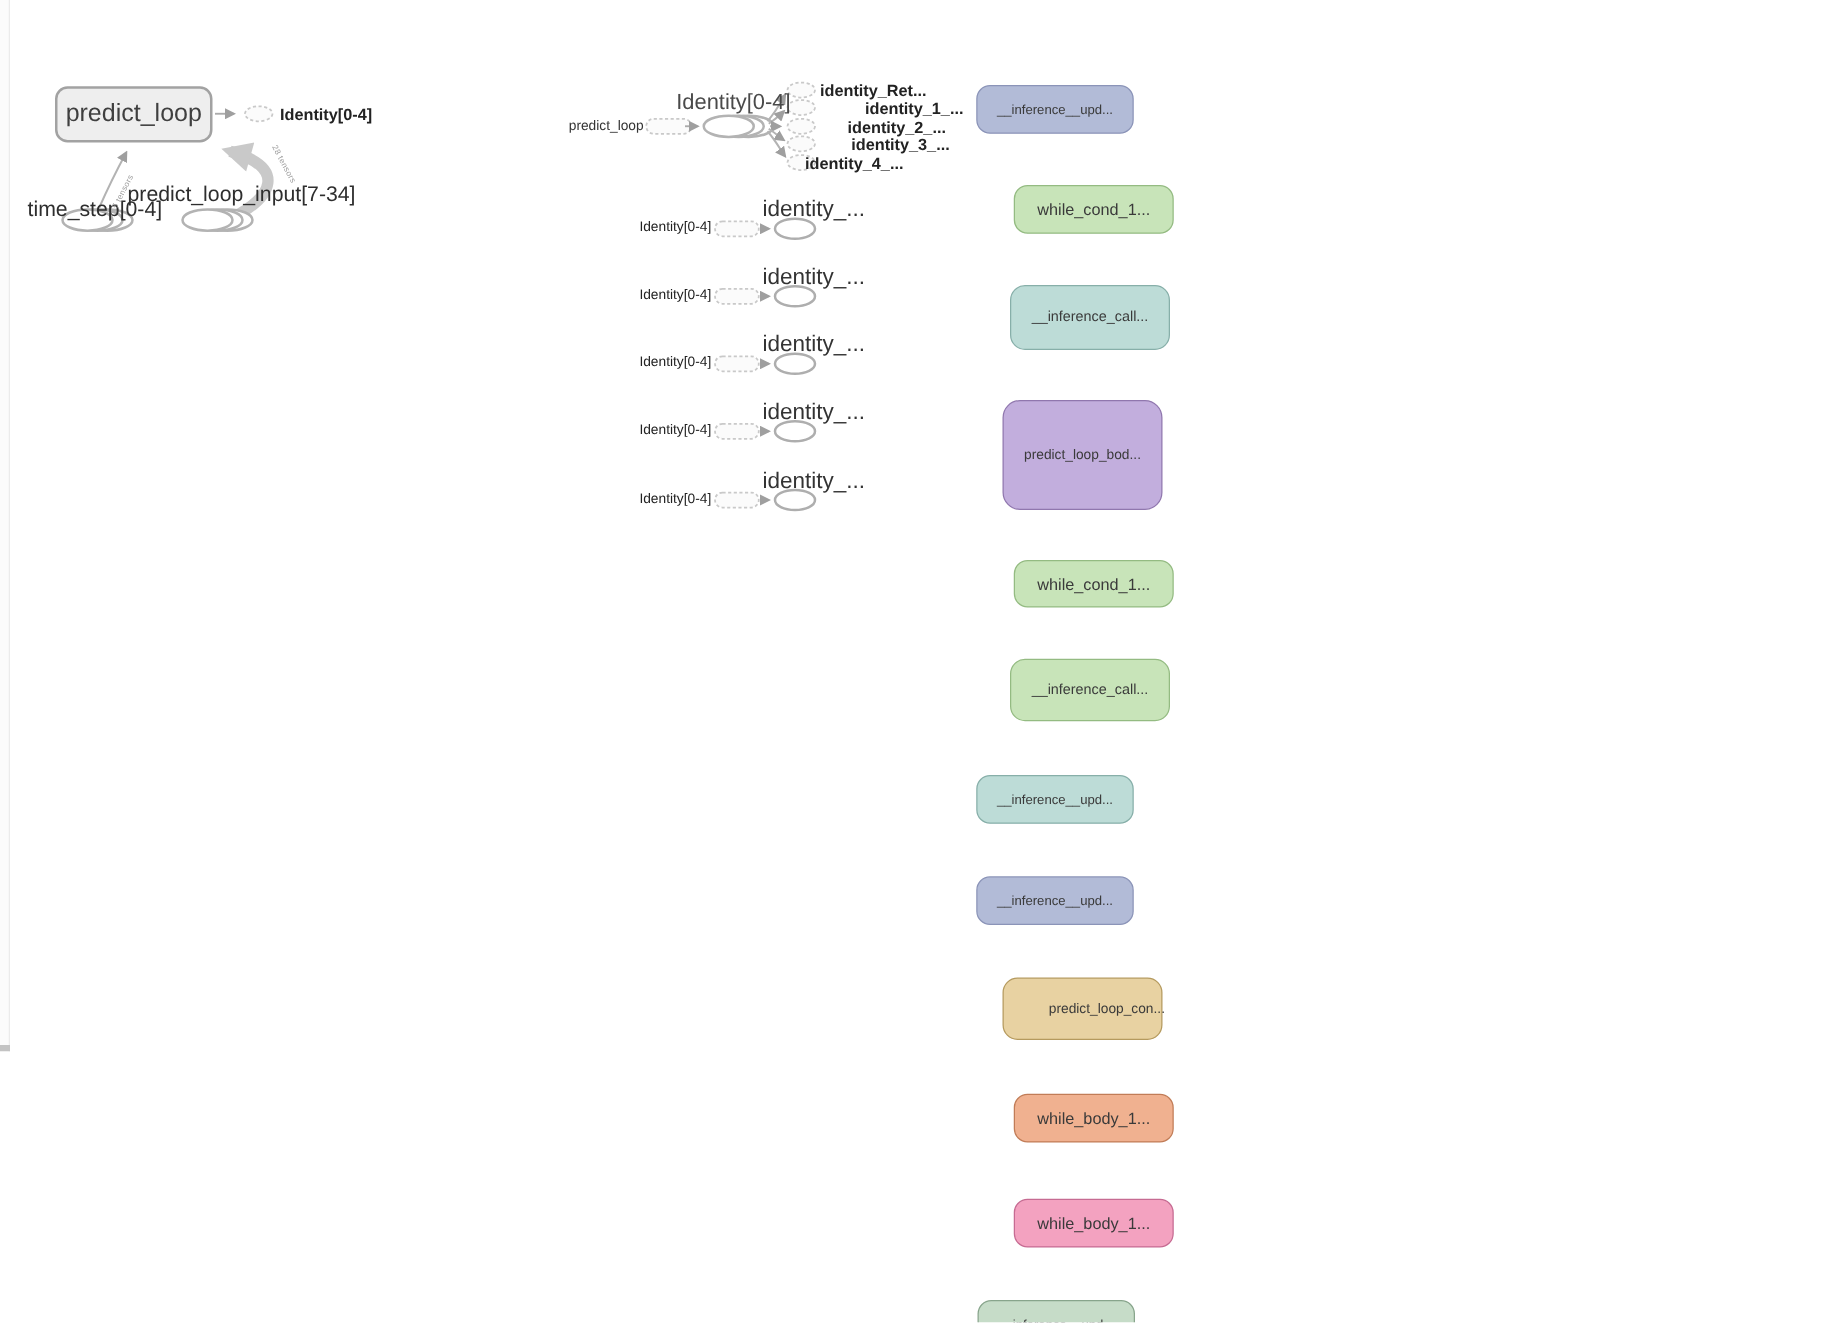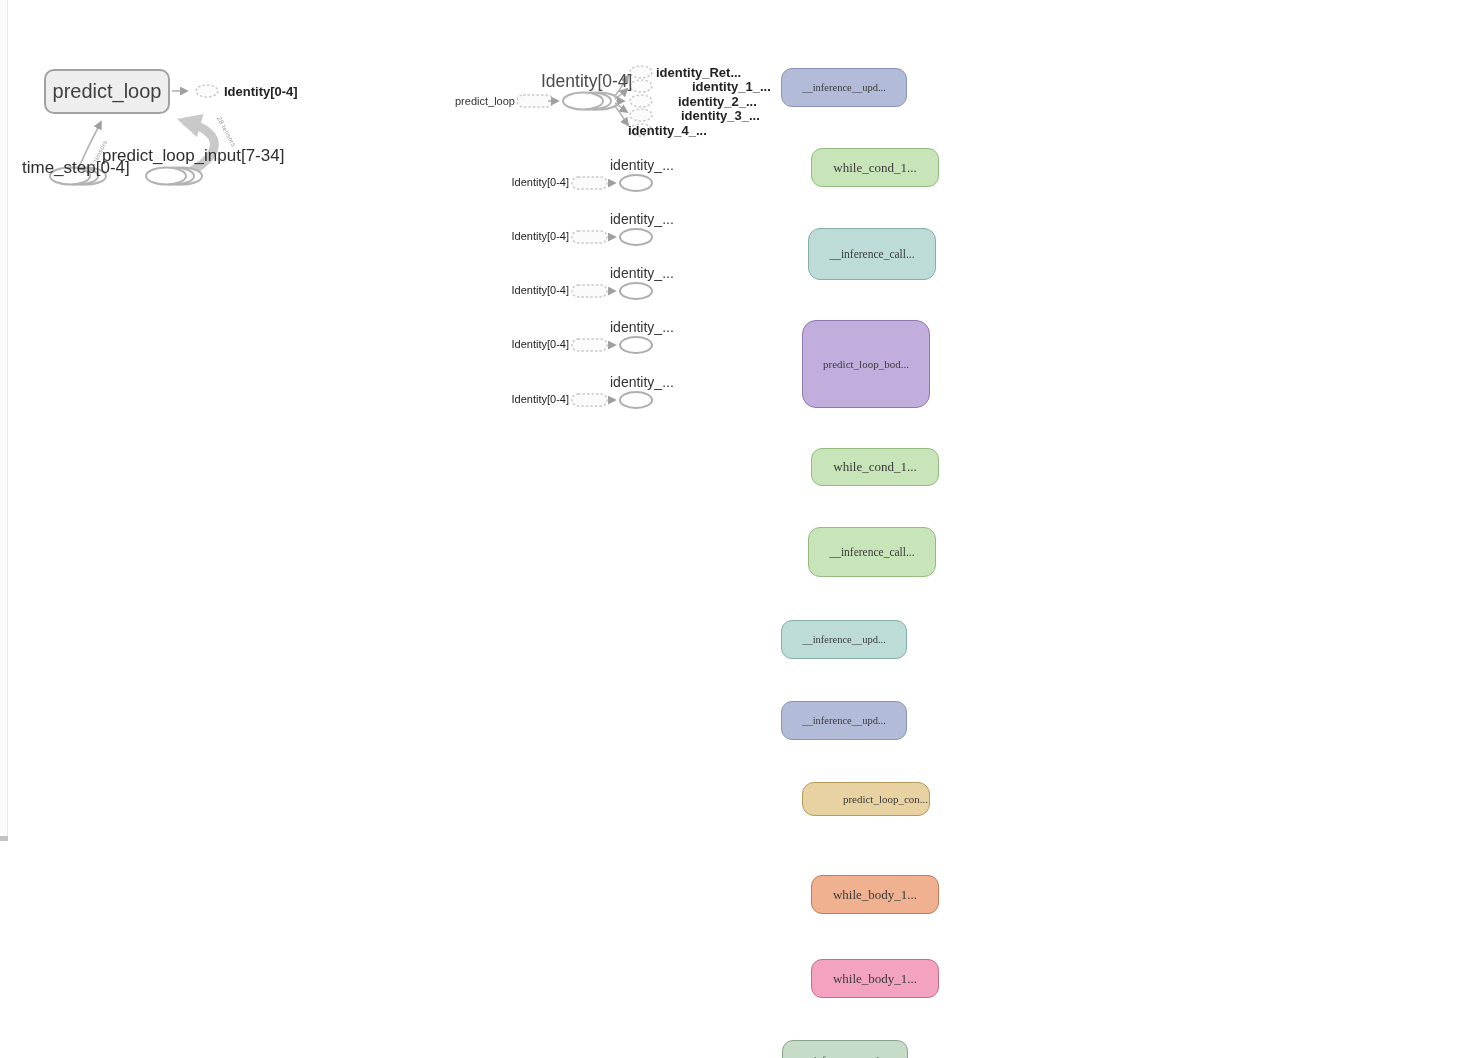--- a/index.html
+++ b/index.html
@@ -24,24 +24,24 @@
   .op-node{fill:#ffffff;stroke:#aeaeae;stroke-width:2;}
   .series ellipse{fill:#ffffff;stroke:#b3b3b3;stroke-width:2;}
   .edge-label{position:absolute;font-size:6.5px;color:#9c9c9c;letter-spacing:.3px;}
   .big-title{font-size:17.5px;color:#4a4a4a;}
   .in-label{font-size:17px;color:#2e2e2e;}
   .small-bold{font-size:13px;font-weight:700;color:#222;}
   .tiny{font-size:11px;color:#333;}
   .id-row{position:absolute;left:500px;width:200px;height:46px;}
   .row-src{position:absolute;left:0;top:23px;width:69px;text-align:right;font-size:11px;color:#222;font-weight:500;white-space:nowrap;}
   .row-svg{position:absolute;left:70px;top:18px;}
-  .row-tgt{position:absolute;left:110px;top:4px;font-size:14px;color:#333;white-space:nowrap;}
+  .row-tgt{position:absolute;left:110px;top:4px;font-size:18px;color:#333;white-space:nowrap;}
   .fnode{
     position:absolute;box-sizing:border-box;border:1.6px solid;
-    display:flex;align-items:center;justify-content:center;color:#3a3a3a;font-family:Liberation Serif, serif;
+    display:flex;align-items:center;justify-content:center;color:#3a3a3a;
   }
   .fnode span{white-space:nowrap;}
 </style>
 </head>
 <body>
 
 <div class="canvas">
 
   <div class="left-strip"></div>
   <div class="left-tick"></div>
@@ -103,21 +103,21 @@
   <div class="lbl in-label" style="left:75px;top:146px;padding-left:27px;">predict_loop_input[7-34]</div>
   <div class="edge-label" style="left:84px;top:150px;transform:rotate(-63deg);">5 tensors</div>
   <div class="edge-label" style="left:210px;top:128px;transform:rotate(62deg);">28 tensors</div>
 
   <div class="lbl big-title" style="left:541px;top:71px;">Identity[0-4]</div>
   <div class="lbl tiny" style="left:455px;top:95px;">predict_loop</div>
   <div class="lbl small-bold" style="left:656px;top:66px;">identity_Ret...</div>
   <div class="lbl small-bold" style="left:656px;top:80px;margin-left:36px;">identity_1_...</div>
   <div class="lbl small-bold" style="left:656px;top:95px;margin-left:22px;">identity_2_...</div>
   <div class="lbl small-bold" style="left:656px;top:109px;margin-left:25px;">identity_3_...</div>
-  <div class="lbl small-bold" style="left:628px;top:124px;">identity_4_...</div>
+  <div class="lbl small-bold" style="left:644px;top:124px;">identity_4_...</div>
 
   <div id="identity-rows">
       <div class="id-row" style="top: 153px;">
         <div class="row-src">Identity[0-4]</div>
         <svg class="row-svg" width="130" height="24">
           <rect class="dashed-node" x="2" y="6" width="35" height="12" rx="6"></rect>
           <line class="edge" x1="39" y1="12" x2="45" y2="12" marker-end="url(#arw)"></line>
           <ellipse class="op-node" cx="66" cy="12" rx="16" ry="8"></ellipse>
         </svg>
         <div class="row-tgt">identity_...</div>
@@ -178,21 +178,21 @@
       </div>
       <div class="fnode" style="left: 808px; top: 527px; width: 128px; height: 50px; background: rgb(200, 228, 185); border-color: rgb(148, 187, 130); font-size: 11.5px; border-radius: 12px;">
         <span>__inference_call...</span>
       </div>
       <div class="fnode" style="left: 781px; top: 620px; width: 126px; height: 39px; background: rgb(189, 220, 215); border-color: rgb(135, 175, 169); font-size: 10.5px; border-radius: 11px;">
         <span>__inference__upd...</span>
       </div>
       <div class="fnode" style="left: 781px; top: 701px; width: 126px; height: 39px; background: rgb(178, 187, 215); border-color: rgb(139, 148, 184); font-size: 10.5px; border-radius: 11px;">
         <span>__inference__upd...</span>
       </div>
-      <div class="fnode" style="left: 802px; top: 782px; width: 128px; height: 34px; background: rgb(232, 210, 162); border-color: rgb(181, 154, 94); font-size: 11px; border-radius: 12px; padding-left: 39px;">
+      <div class="fnode" style="left: 802px; top: 782px; width: 128px; height: 50px; background: rgb(232, 210, 162); border-color: rgb(181, 154, 94); font-size: 11px; border-radius: 12px; padding-left: 39px;">
         <span>predict_loop_con...</span>
       </div>
       <div class="fnode" style="left: 811px; top: 875px; width: 128px; height: 39px; background: rgb(240, 177, 144); border-color: rgb(193, 124, 87); font-size: 13px; border-radius: 11px;">
         <span>while_body_1...</span>
       </div>
       <div class="fnode" style="left: 811px; top: 959px; width: 128px; height: 39px; background: rgb(243, 162, 192); border-color: rgb(198, 107, 146); font-size: 13px; border-radius: 11px;">
         <span>while_body_1...</span>
       </div>
       <div class="fnode" style="left: 782px; top: 1040px; width: 126px; height: 40px; background: rgb(198, 220, 200); border-color: rgb(136, 165, 140); font-size: 10.5px; border-radius: 11px;">
         <span>__inference__upd...</span>

